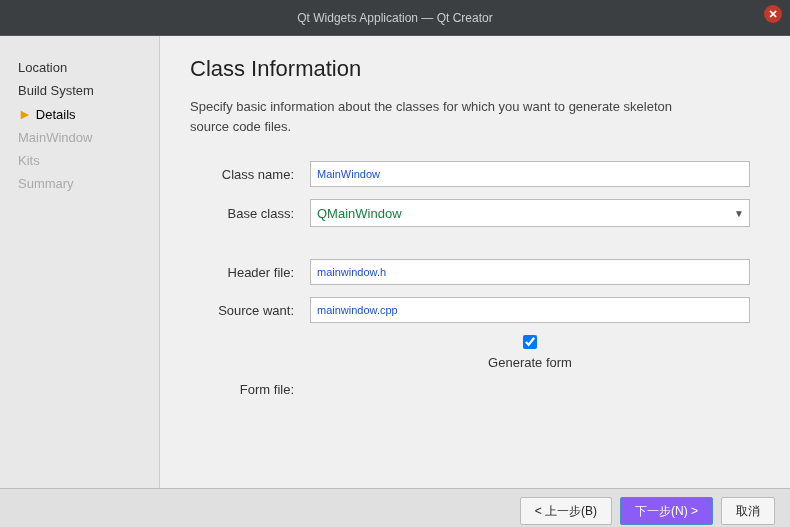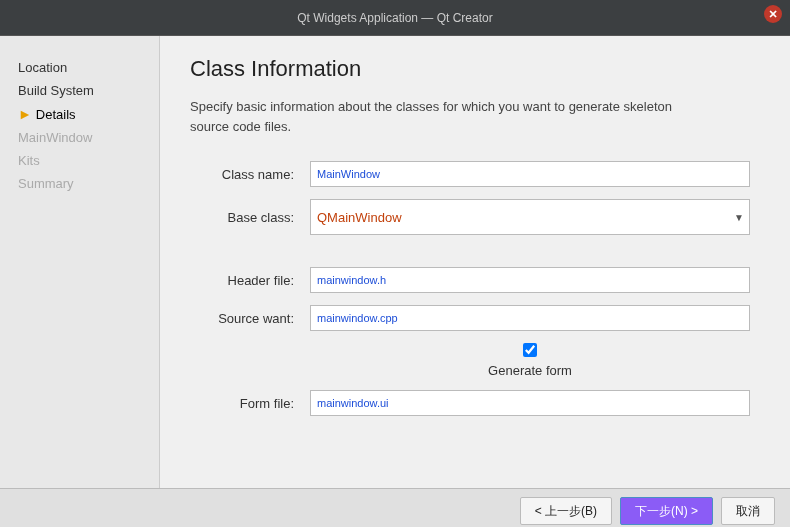--- a/index.html
+++ b/index.html
@@ -126,26 +126,26 @@
       font-size: 11px;
       color: #1d4ed8;
       outline: none;
     }
 
     .form-select-wrapper {
       position: relative;
     }
     .form-select {
       width: 100%;
-      height: 36px;
+      height: 28px;
       border: 1px solid #bbb;
       background: white;
       padding: 3px 6px;
       font-size: 13px;
-      color: #c2410c;
+      color: #15803d;
       appearance: none;
       outline: none;
       padding-right: 20px;
     }
     .select-arrow {
       position: absolute;
       right: 6px;
       top: 50%;
       transform: translateY(-50%);
       font-size: 10px;
@@ -265,21 +265,20 @@
       <label class="form-label">Source want:</label>
       <input class="form-input" type="text" value="mainwindow.cpp" style="">
 
       <div></div>
       <div class="checkbox-row">
         <input type="checkbox" id="gen-form" checked="" style="">
         <label class="checkbox-label" for="gen-form">Generate form</label>
       </div>
 
       <label class="form-label">Form file:</label>
-      <input class="form-input" type="text" value="mainwindow.ui" style="">
 
     </div>
   </div>
 
   <div class="footer">
     <button class="btn">&lt; 上一步(B)</button>
     <button class="btn btn-primary">下一步(N) &gt;</button>
     <button class="btn">取消</button>
   </div>
 

